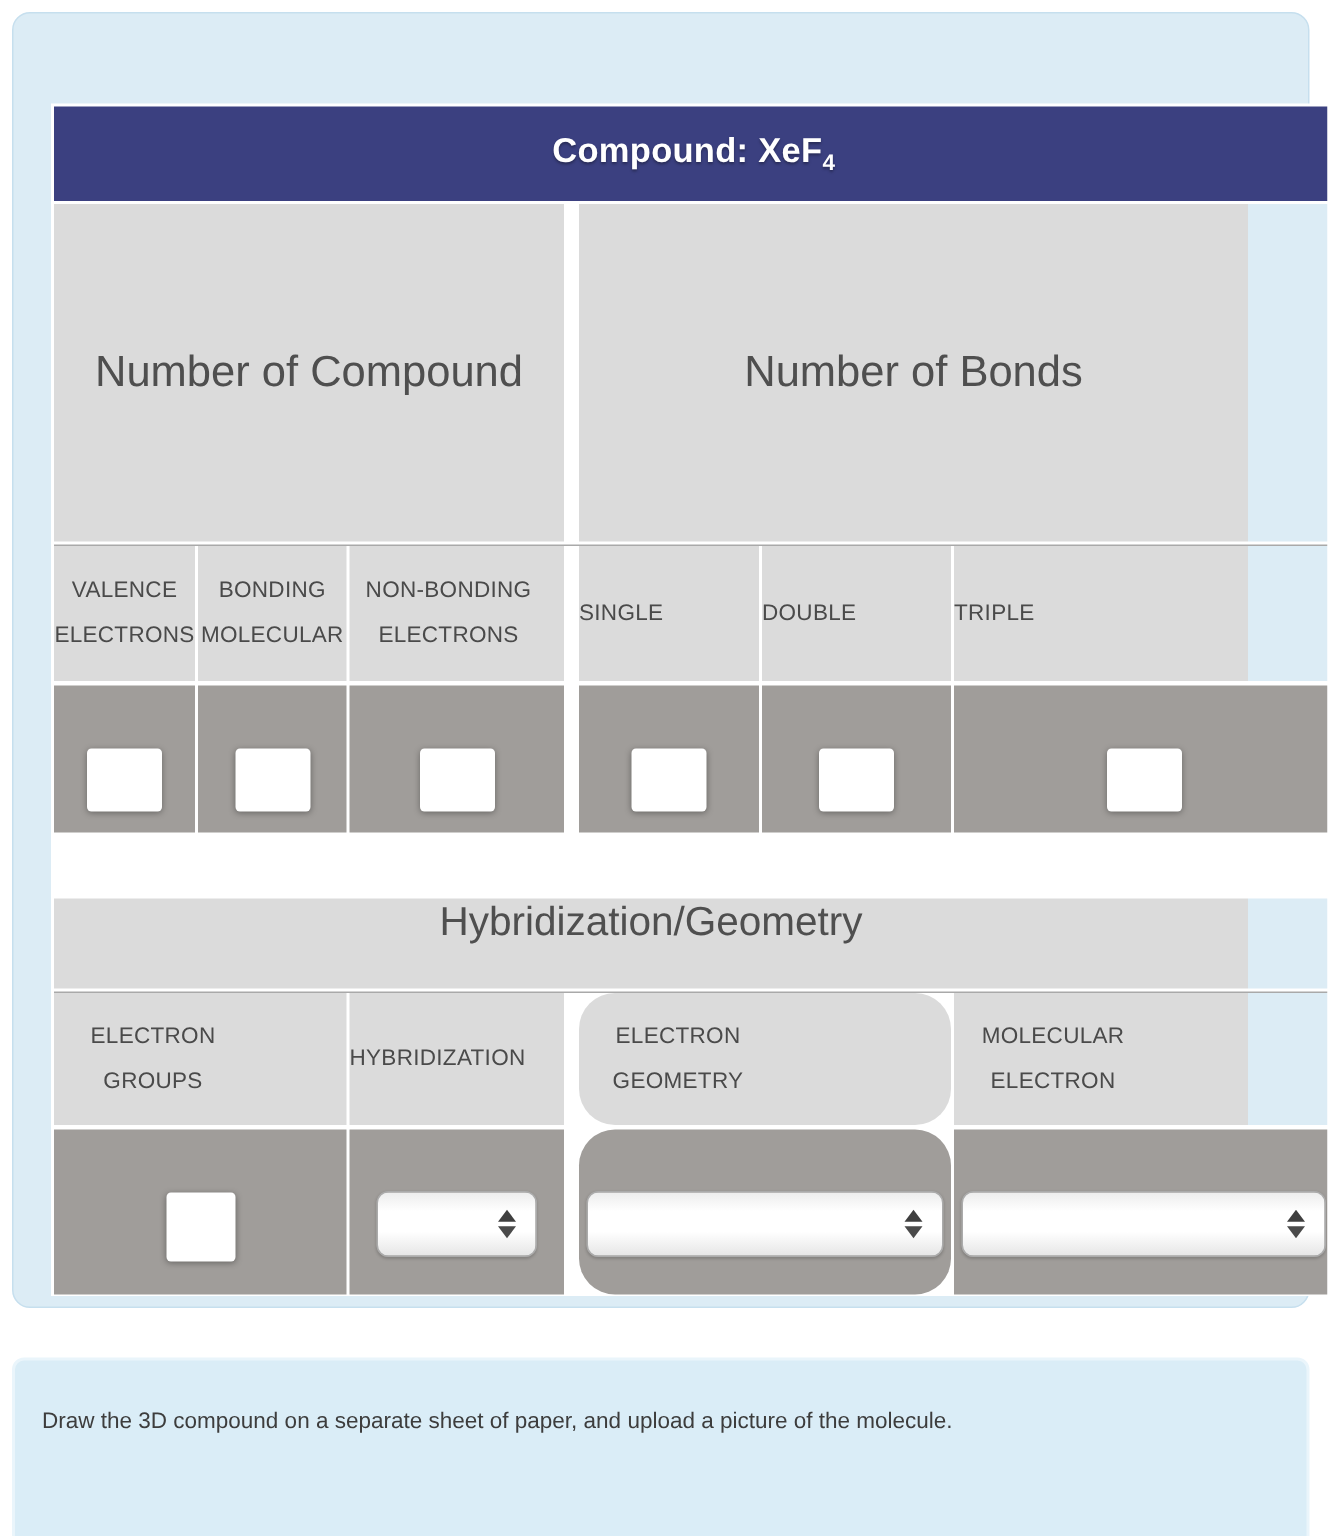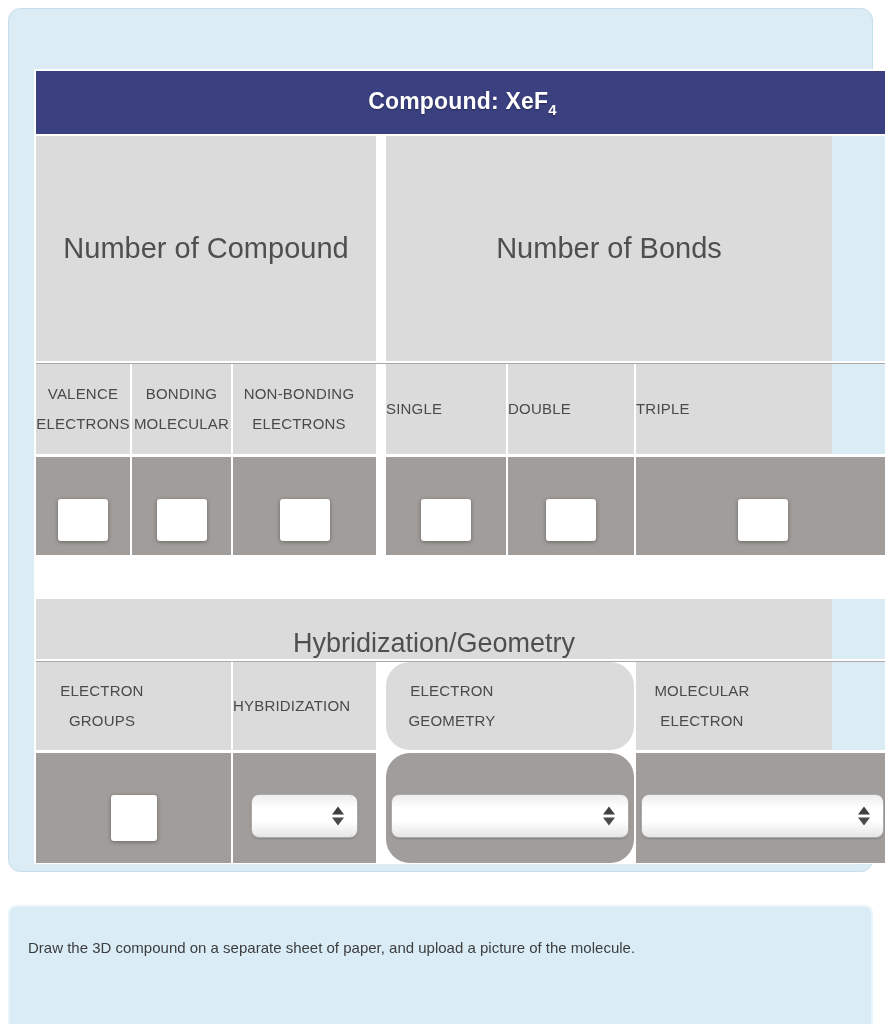--- a/index.html
+++ b/index.html
@@ -42,21 +42,21 @@
   .dark-row1 { height:98px; } .dark-row2 { height:110px; }
   .dark-cell { display:flex; justify-content:center; align-items:flex-start; }
 
   .numbox { width:50px; height:42px; margin-top:42px; background:#ffffff; border:none;
             border-radius:3px; box-shadow:0 1px 4px rgba(0,0,0,0.35); text-align:center;
             font-size:18px; color:#333; outline:none; }
   .numbox.sq { width:46px; height:46px; }
 
   
   .banner-row { height:60px; }
-  .banner-cell { display:flex; align-items:flex-end; justify-content:center; }
+  .banner-cell { display:flex; align-items:flex-start; justify-content:center; }
   .banner-title { font-size:27px; color:#4f4f4f; }
 
   
   .select { position:relative; height:44px; margin-top:41px; border:1px solid #ababab;
             border-radius:8px; cursor:pointer;
             background:linear-gradient(180deg,#ededed 0%,#ffffff 30%,#ffffff 62%,#e6e6e6 100%);
             box-shadow:0 1px 2px rgba(0,0,0,0.18); }
   .select .sel-value { position:absolute; left:12px; top:12px; font-size:16px; color:#333; }
   .arrows { position:absolute; right:13px; top:50%; transform:translateY(-50%);
             display:flex; flex-direction:column; align-items:center; gap:3px; }

